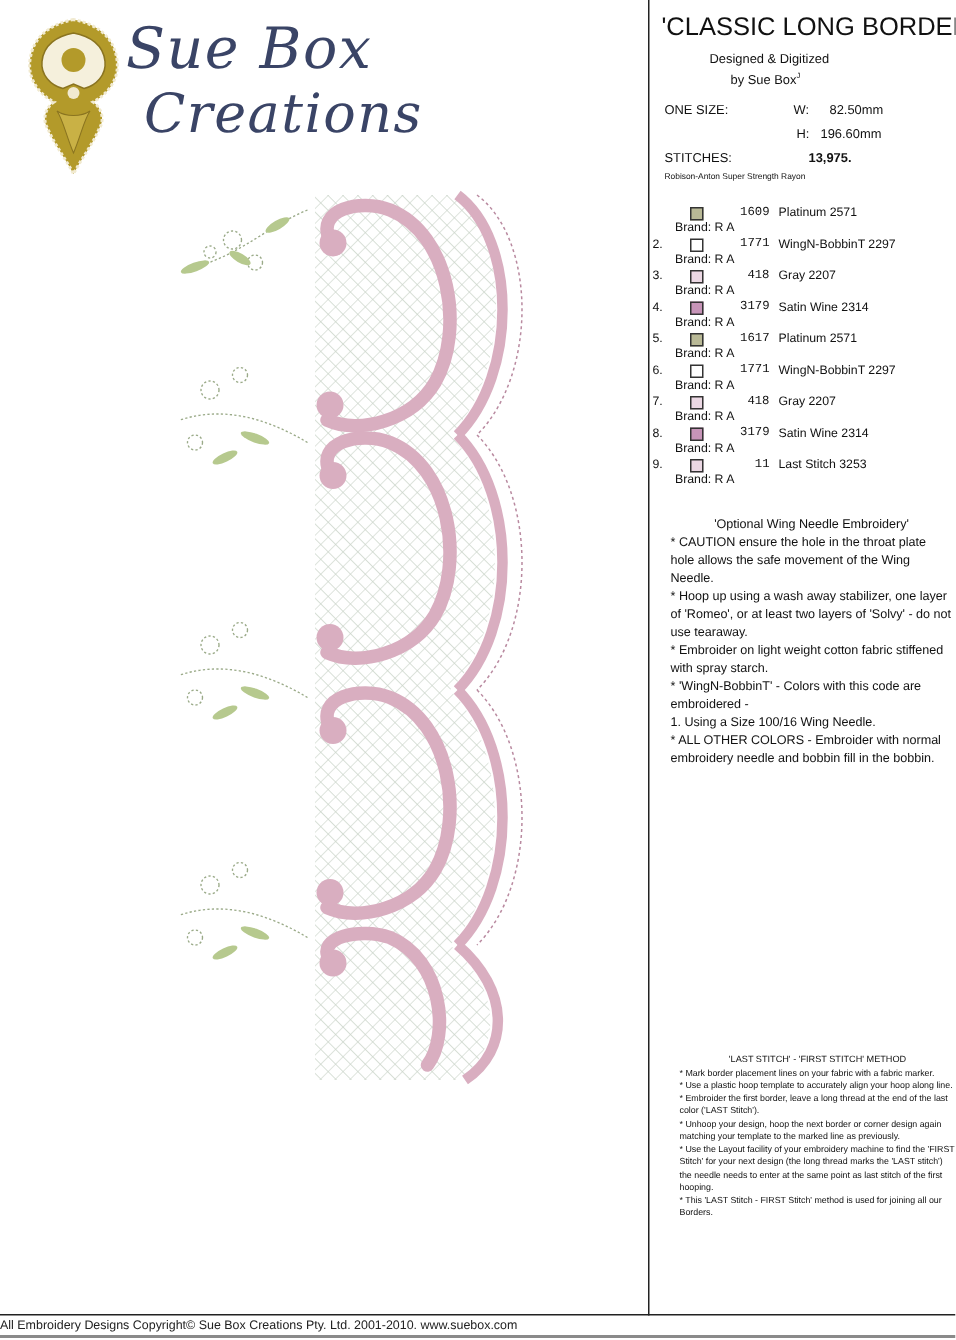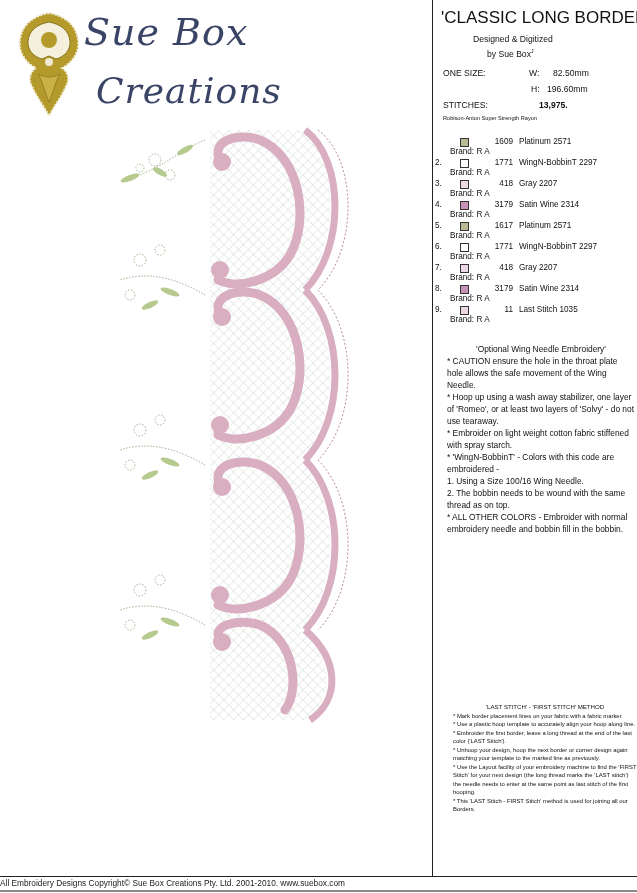--- a/index.html
+++ b/index.html
@@ -7,36 +7,36 @@
   body { position:relative; font-family:"Liberation Sans", sans-serif; color:#111; }
 
   .vdivider { position:absolute; left:432px; top:0; width:1px; height:877px; background:#222; }
   .hrule { position:absolute; left:0; top:876px; width:637px; height:1px; background:#222; }
   .brule { position:absolute; left:0; top:890px; width:637px; height:2px; background:#8a8a8a; }
   .footer { position:absolute; left:0; top:878px; width:637px; text-align:left; font-size:8.3px; color:#222; }
 
   .logo { position:absolute; left:0; top:0; width:270px; height:125px; }
   .logo-text { position:absolute; font-family:"DejaVu Serif", serif; font-style:italic; color:#3a4466; }
   .lt1 { left:58px; top:10px; font-size:38px; letter-spacing:1px;margin-left:26px; }
-  .lt2 { left:96px; top:70px; font-size:36px; letter-spacing:1px; }
+  .lt2 { left:96px; top:56px; font-size:36px; letter-spacing:1px; }
 
   .art { position:absolute; left:100px; top:120px; width:260px; height:610px; }
 
   .right { position:absolute; left:433px; top:0; width:204px; }
   .title { position:absolute; left:8px; top:8px; font-size:17px; color:#111; white-space:nowrap;text-align:center; }
   .designed { position:absolute; left:40px; top:34px; font-size:8.6px; }
   .bysue { position:absolute; left:54px; top:48px; font-size:8.6px; }
   .bysue sup { font-size:5px; }
   .spec-label { position:absolute; font-size:8.6px; }
   .small-note { position:absolute; left:10px; top:115px; font-size:5.6px; }
 
   .thread-row { position:absolute; left:0; width:204px; height:28px; font-size:8.2px; }
   .thread-row .num { position:absolute; left:2px; top:0; }
   .thread-row .sw { position:absolute; left:27px; top:1px; width:9px; height:9px; border:1px solid #333; }
-  .thread-row .code { position:absolute; left:40px; top:0; width:40px; text-align:right; }
+  .thread-row .code { position:absolute; left:40px; top:0; width:40px; text-align:right;font-family:Liberation Mono, monospace; }
   .thread-row .name { position:absolute; left:86px; top:0; white-space:nowrap; }
   .thread-row .brand { position:absolute; left:17px; top:10px; }
 
   .notes { position:absolute; left:14px; top:343px; width:188px; font-size:8.4px; line-height:12px; }
   .notes .center { text-align:center; }
   .method { position:absolute; left:20px; top:703px; width:184px; font-size:5.9px; line-height:8.5px; }
   .method .center { text-align:center; font-size:6.1px; }
 </style>
 </head>
 <body>
@@ -191,33 +191,32 @@
       <span class="num">8.</span>
       <span class="sw" style="background:#c794b8"></span>
       <span class="code">3179</span>
       <span class="name">Satin Wine 2314</span>
       <span class="brand">Brand: R A</span>
     </div>
     <div class="thread-row" style="top:305px;">
       <span class="num">9.</span>
       <span class="sw" style="background:#ecd8e4"></span>
       <span class="code">11</span>
-      <span class="name">Last Stitch 1035</span>
+      <span class="name">Last Stitch 3253</span>
       <span class="brand">Brand: R A</span>
     </div>
   </div>
 
   <div class="notes">
     <div class="center">'Optional Wing Needle Embroidery'</div>
     <div>* CAUTION ensure the hole in the throat plate hole allows the safe movement of the Wing Needle.</div>
     <div>* Hoop up using a wash away stabilizer, one layer of 'Romeo', or at least two layers of 'Solvy' - do not use tearaway.</div>
     <div>* Embroider on light weight cotton fabric stiffened with spray starch.</div>
     <div>*  'WingN-BobbinT' - Colors with this code are embroidered -</div>
     <div>1.  Using a Size 100/16 Wing  Needle.</div>
-    <div>2.  The bobbin needs to be wound with the same thread as on top.</div>
     <div>* ALL OTHER COLORS - Embroider with normal embroidery needle and bobbin fill in the bobbin.</div>
   </div>
 
   <div class="method">
     <div class="center">'LAST STITCH' - 'FIRST STITCH' METHOD</div>
     <div>* Mark border placement lines on your fabric with a fabric marker.</div>
     <div>* Use a plastic hoop template to accurately align your hoop along line.</div>
     <div>* Embroider the first border, leave a long thread at the end of the last color ('LAST Stitch').</div>
     <div>* Unhoop your design, hoop the next border or corner design again matching your template to the marked line as previously.</div>
     <div>* Use the Layout facility of your embroidery machine to find the 'FIRST Stitch' for your next design (the long thread marks the 'LAST stitch') the needle needs to enter at the same point as last stitch of the first hooping.</div>

